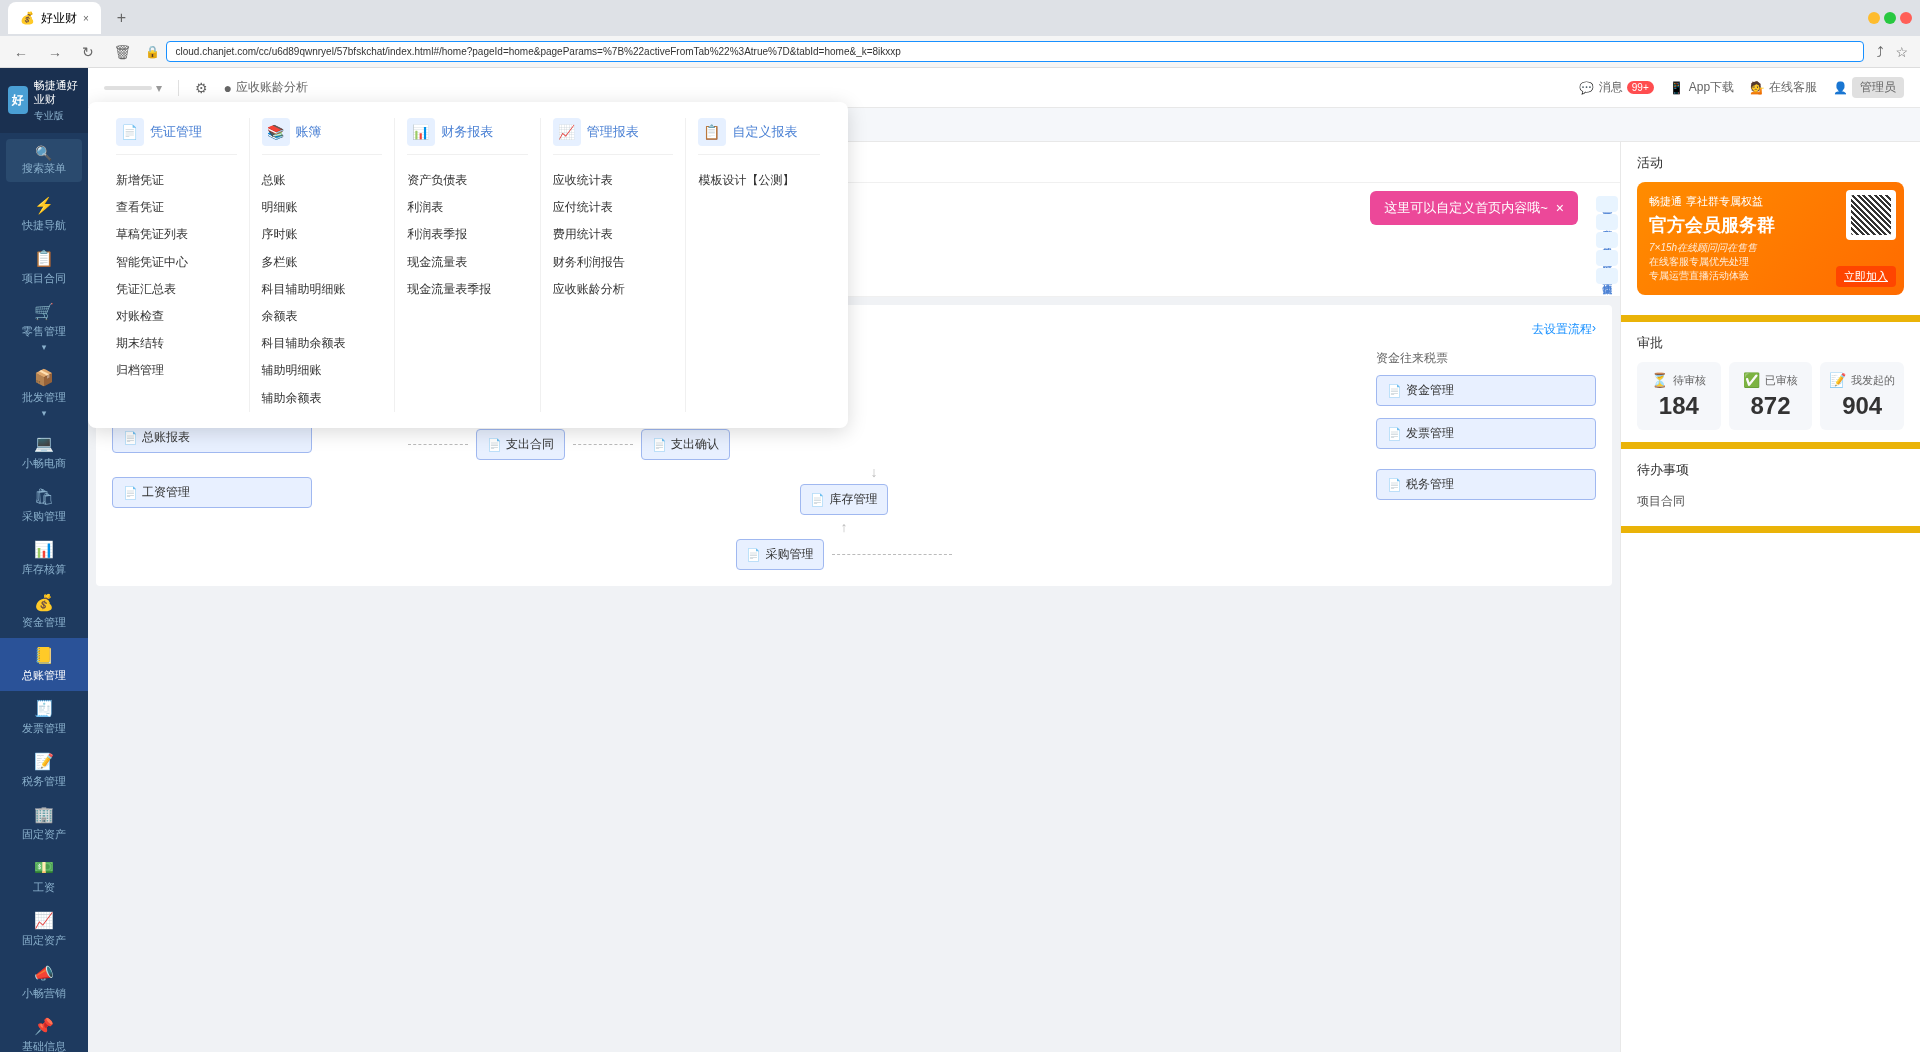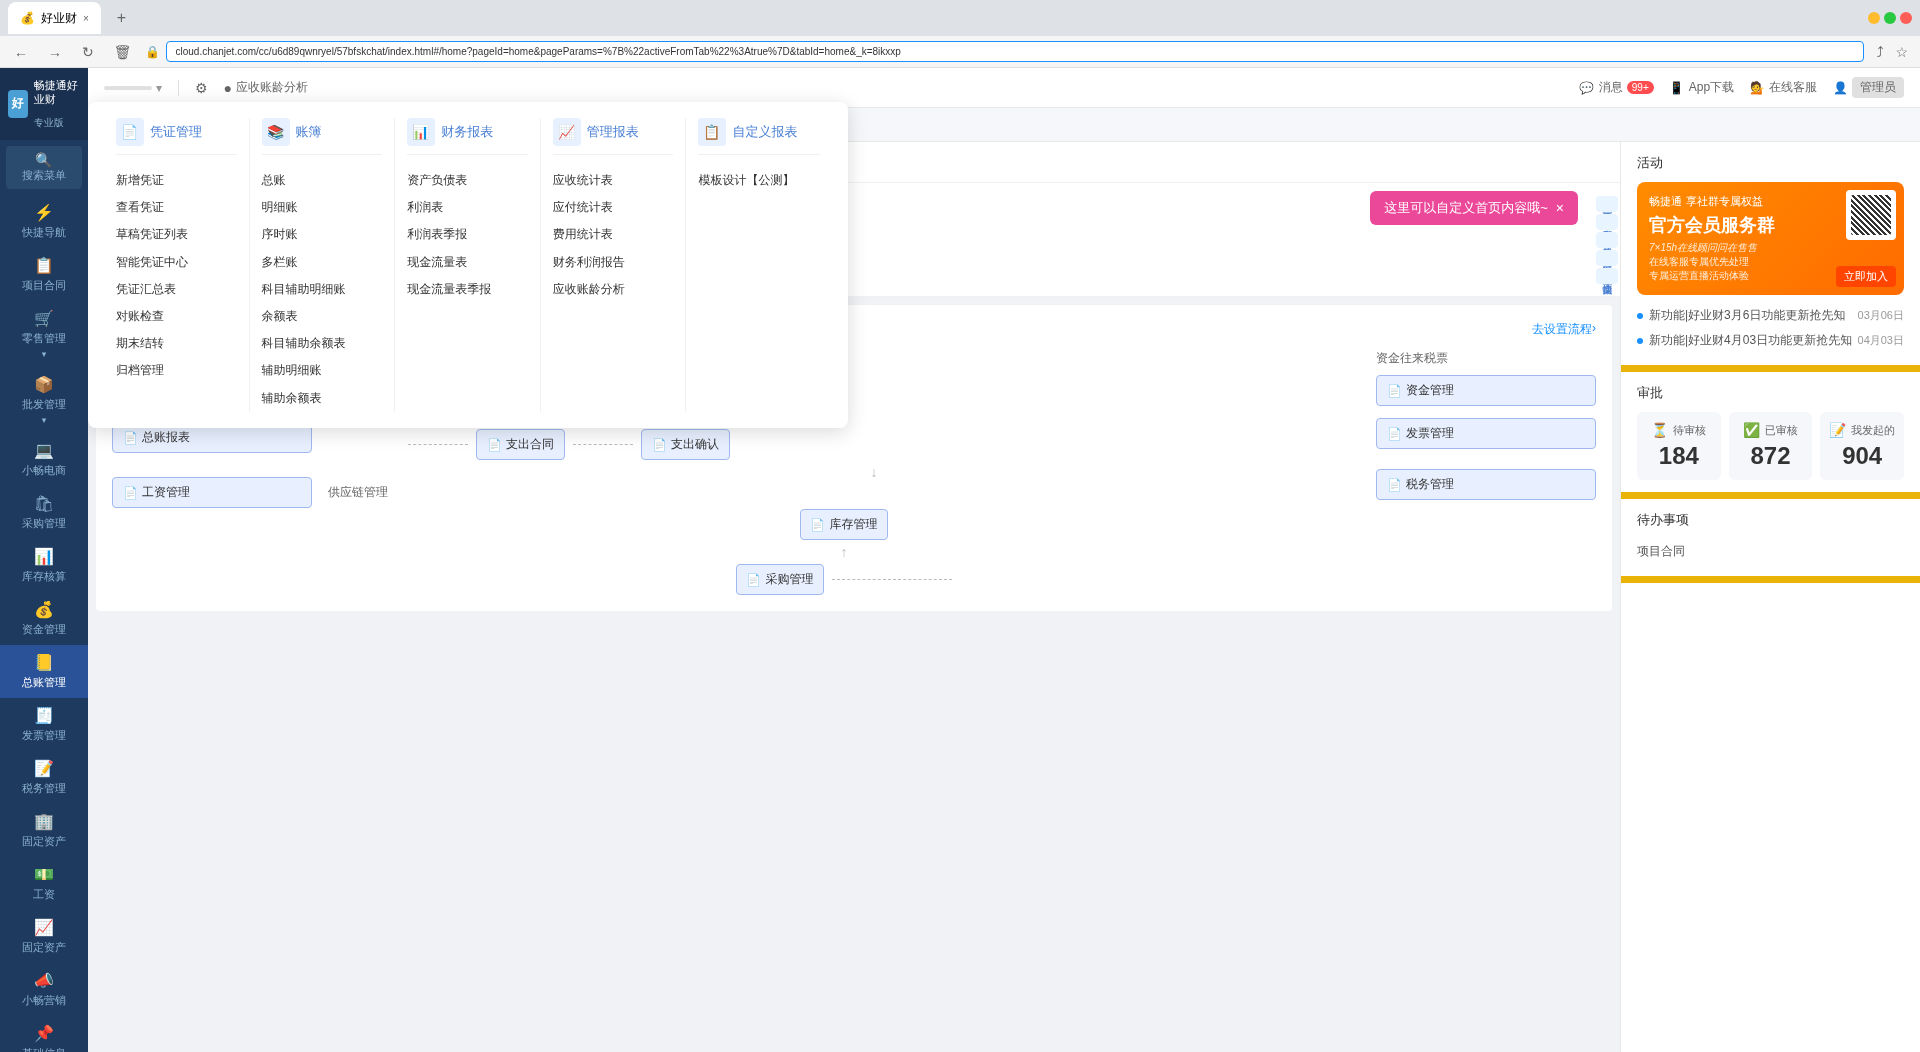--- a/index.html
+++ b/index.html
@@ -18,21 +18,21 @@
     
     
     .address-bar { background: #f5f5f5; height: 32px; display: flex; align-items: center; padding: 0 8px; gap: 8px; border-bottom: 1px solid #ddd; }
     .nav-btn { background: none; border: none; cursor: pointer; color: #666; font-size: 14px; padding: 2px 6px; }
     .url-bar { flex: 1; background: white; border: 1px solid #ddd; border-radius: 4px; padding: 4px 8px; font-size: 10px; color: #333; }
     .addr-icons { display: flex; gap: 4px; }
     .addr-icon { color: #666; font-size: 14px; cursor: pointer; padding: 2px 4px; }
     .sidebar-logo { width: 100%; background: #1a3050; padding: 10px 8px; display: flex; align-items: center; gap: 6px; }
     .logo-icon { width: 28px; height: 28px; background: #4a9fd4; border-radius: 4px; display: flex; align-items: center; justify-content: center; color: white; font-size: 12px; font-weight: bold; }
     .logo-text { color: white; font-size: 11px; line-height: 1.3; }
-    .sidebar-version { color: #8ab0cc; font-size: 10px; margin-top: 9px; font-family: Liberation Serif, serif; }
+    .sidebar-version { color: #8ab0cc; font-size: 10px; margin-top: 2px; font-family: Liberation Serif, serif; }
     .sidebar-search { width: 100%; padding: 8px; }
     .sidebar-search-btn { width: 100%; background: #2a4a6e; border: none; border-radius: 4px; color: #8ab0cc; padding: 6px 4px; font-size: 11px; cursor: pointer; text-align: center; }
     .sidebar-nav { width: 100%; flex: 1; overflow-y: auto; }
     .sidebar-item { width: 100%; padding: 8px 4px; display: flex; flex-direction: column; align-items: center; cursor: pointer; color: #8ab0cc; font-size: 11px; gap: 3px; }
     .sidebar-item.active { background: #2a5298; color: white; }
     .sidebar-item-icon { font-size: 16px; }
     
     
     .topbar { background: white; height: 40px; display: flex; align-items: center; padding: 0 16px; gap: 16px; border-bottom: 1px solid #e8e8e8; flex-shrink: 0; }
     .topbar-dropdown { display: flex; align-items: center; gap: 4px; color: #999; font-size: 12px; cursor: pointer; }
@@ -381,21 +381,20 @@
                 </div>
                 <div style="border-top:1px dashed #bbb;width:60px;"></div>
                 <div style="display:inline-flex;align-items:center;gap:4px;background:#e8f0ff;border:1px solid #a0b8f0;border-radius:4px;padding:6px 10px;font-size:12px;color:#333;cursor:pointer;">
                   <span style="color:#4a80d4;">📄</span>
                   <span>支出确认</span>
                 </div>
               </div>
 
               <div style="text-align:center;padding-left:60px;color:#bbb;font-size:14px;margin:4px 0;">↓</div>
 
-              <div style="font-size:12px;color:#666;margin-bottom:8px;font-weight:500;">供应链管理</div>
 
               <div style="display:flex;justify-content:center;margin-bottom:4px;">
                 <div style="display:inline-flex;align-items:center;gap:4px;background:#e8f0ff;border:1px solid #a0b8f0;border-radius:4px;padding:6px 10px;font-size:12px;color:#333;cursor:pointer;">
                   <span style="color:#4a80d4;">📄</span>
                   <span>库存管理</span>
                 </div>
               </div>
 
               <div style="text-align:center;color:#bbb;font-size:14px;margin:4px 0;">↑</div>
 
@@ -443,35 +442,23 @@
             </div>
             <div style="color:white;font-size:18px;font-weight:bold;margin:4px 0;">官方会员服务群</div>
             <div style="font-size:10px;color:rgba(255,255,255,0.85);margin-top:4px;font-style:italic;">7×15h在线顾问问在售售</div>
             <div style="font-size:10px;color:rgba(255,255,255,0.85);">在线客服专属优先处理</div>
             <div style="font-size:10px;color:rgba(255,255,255,0.85);">专属运营直播活动体验</div>
 
             <div style="position:absolute;right:8px;top:8px;width:50px;height:50px;background:white;border-radius:4px;display:flex;align-items:center;justify-content:center;font-size:8px;color:#333;text-align:center;">
               <div style="width:40px;height:40px;background:repeating-linear-gradient(45deg,#333 0px,#333 2px,white 2px,white 4px);border-radius:2px;"></div>
             </div>
 
-            <button style="position:absolute;right:8px;bottom:8px;background:#ff4500;color:white;border:none;border-radius:4px;padding:3px 8px;font-size:11px;cursor:pointer;">立即加入</button>
-          </div>
-
-          <div>
-            <div class="news-item">
-              <span class="news-dot"></span>
-              <span class="news-text">新功能|好业财3月6日功能更新抢先知</span>
-              <span class="news-date">03月06日</span>
-            </div>
-            <div class="news-item">
-              <span class="news-dot"></span>
-              <span class="news-text">新功能|好业财4月03日功能更新抢先知</span>
-              <span class="news-date">04月03日</span>
-            </div>
-          </div>
+            <button style="position:absolute;right:8px;bottom:8px;background:#ff4500;color:white;border:none;border-radius:4px;padding:3px 8px;font-size:11px;cursor:pointer;text-decoration:underline;">立即加入</button>
+          </div>
+
         </div>
 
         <div class="rp-section">
           <div class="rp-section-title">审批</div>
           <div class="approval-cards">
             <div class="approval-card" style="cursor:pointer;">
               <div class="approval-card-label">
                 <span style="font-size:14px;color:#ff8c00;">⏳</span>
                 <span>待审核</span>
               </div>

